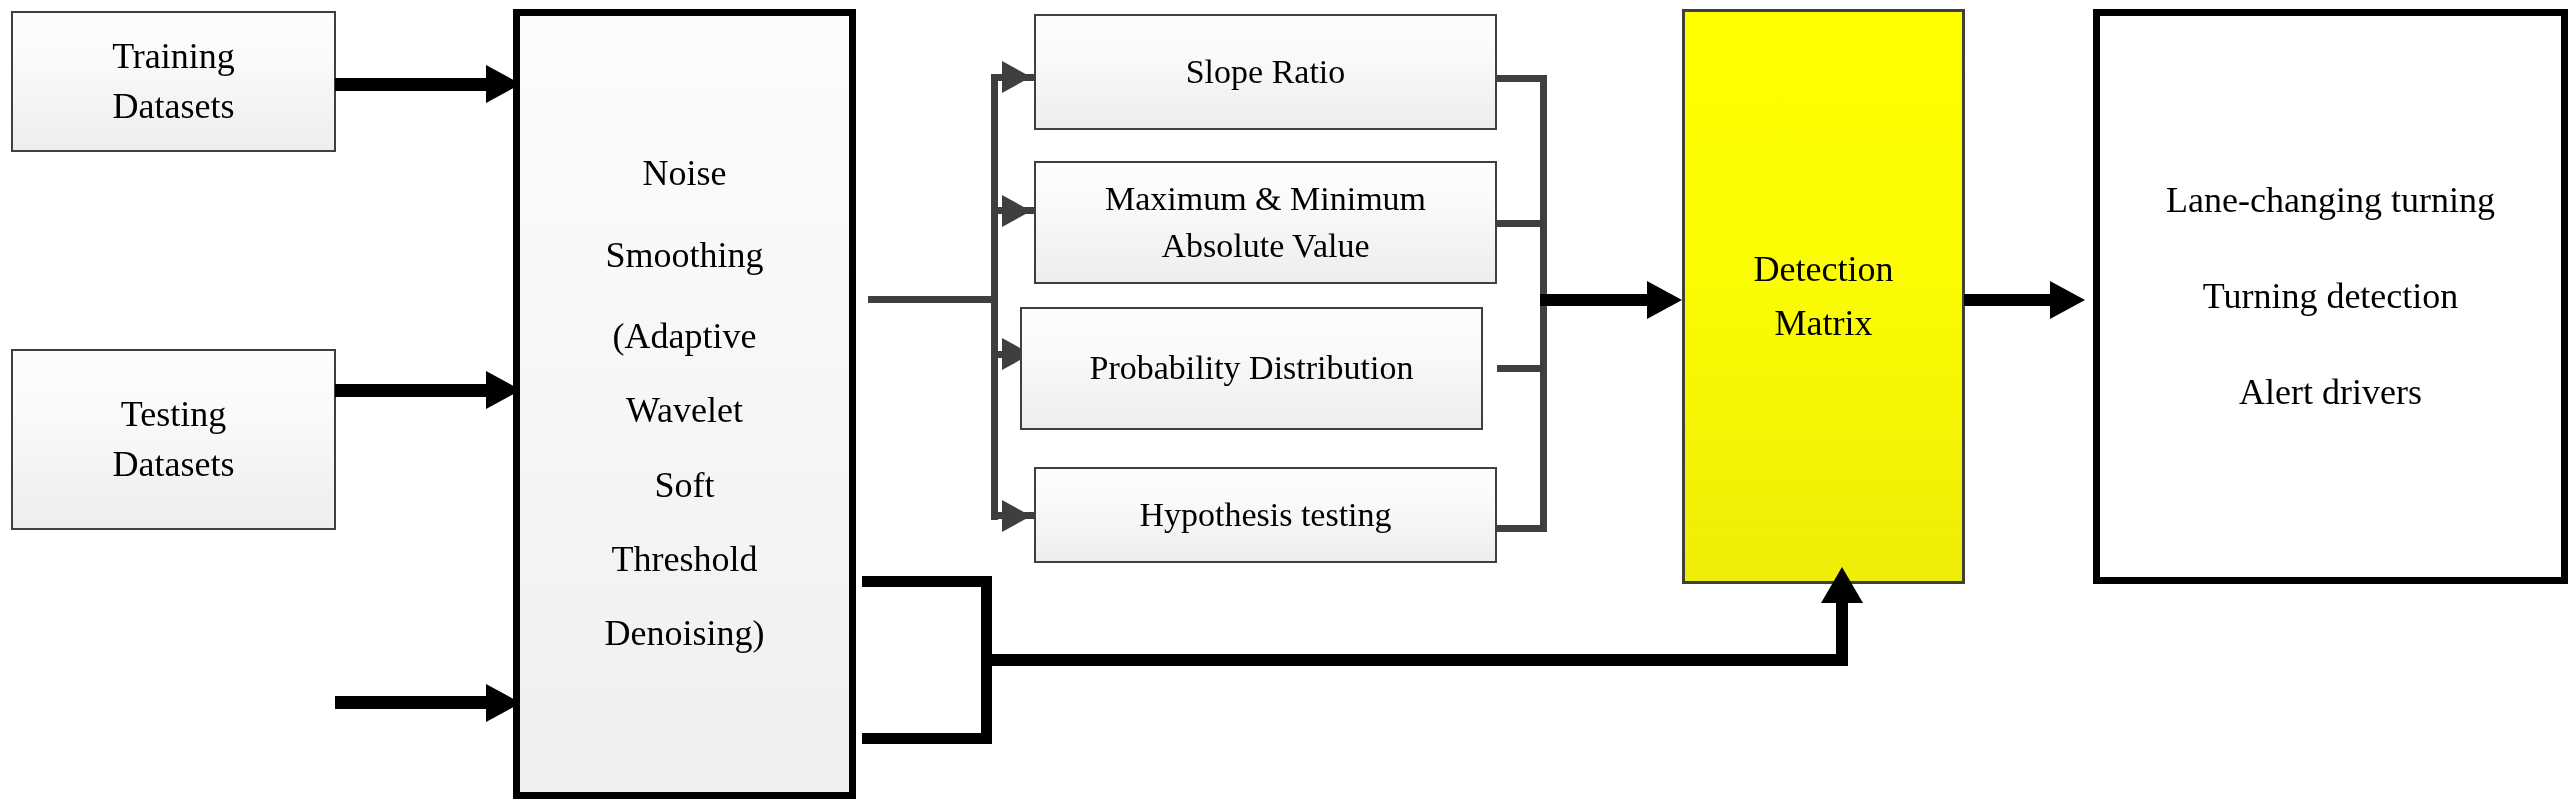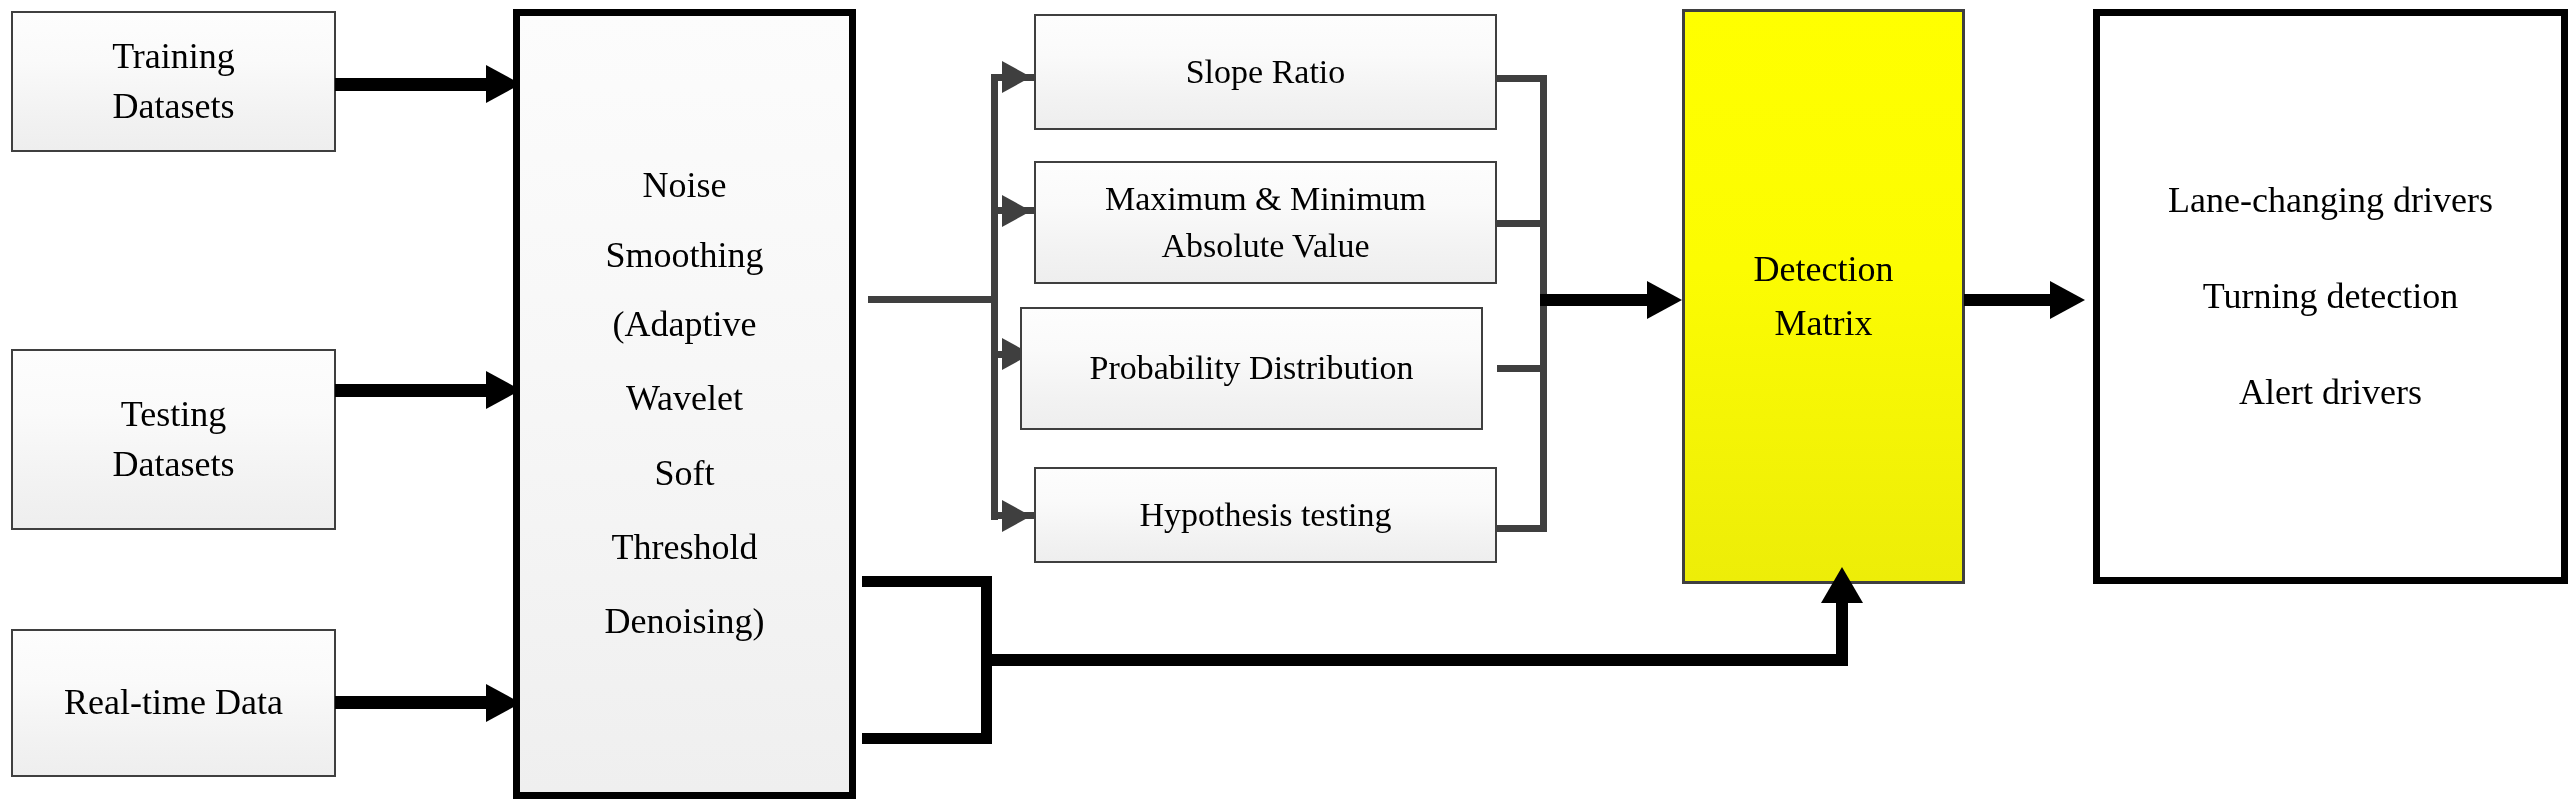--- a/index.html
+++ b/index.html
@@ -41,37 +41,34 @@
   <div class="box soft t-32" style="left:11px;top:11px;width:325px;height:141px;">
     <span style="white-space:pre-line;">Training
 Datasets</span>
   </div>
 
   <div class="box soft t-32" style="left:11px;top:317px;width:325px;height:181px;margin-top:32px;">
     <span style="white-space:pre-line;">Testing
 Datasets</span>
   </div>
 
-  <div class="box soft t-32" style="left:11px;top:629px;width:325px;height:148px;">
-    <span style="white-space:pre-line;">Real-time Data</span>
-  </div>
 
   <div class="lnk" style="left:335px;top:78px;width:152px;height:13.2px;"></div>
   <div class="ah ah-black" style="left:486px;top:65px;"></div>
 
   <div class="lnk" style="left:335px;top:384px;width:152px;height:13.2px;"></div>
   <div class="ah ah-black" style="left:486px;top:371px;"></div>
 
   <div class="lnk" style="left:335px;top:696px;width:152px;height:13.2px;"></div>
   <div class="ah ah-black" style="left:486px;top:684px;"></div>
 
   <div class="box heavy t-32" style="left:513px;top:9.3px;width:343px;height:790px;
        flex-direction:column;justify-content:center;padding:16px 11px;">
     <span style="margin:12.4px 0;">Noise</span>
-    <span style="margin:7px 0;font-family:Liberation Serif, serif;">Smoothing</span>
+    <span style="margin:19px 0;font-family:Liberation Serif, serif;">Smoothing</span>
     <span style="margin:12.4px 0;">(Adaptive</span>
     <span style="margin:12.4px 0;">Wavelet</span>
     <span style="margin:12.4px 0;">Soft</span>
     <span style="margin:12.4px 0;">Threshold</span>
     <span style="margin:12.4px 0;">Denoising)</span>
   </div>
 
   <div class="ln" style="left:868px;top:296px;width:130px;height:7px;"></div>
 
   <div class="ln" style="left:991px;top:74px;width:7px;height:446px;"></div>
@@ -128,19 +125,19 @@
   <div class="lnk" style="left:981px;top:576px;width:11px;height:168px;"></div>
   <div class="lnk" style="left:862px;top:733px;width:130px;height:11px;"></div>
 
   <div class="lnk" style="left:981px;top:654px;width:866px;height:11.6px;"></div>
 
   <div class="lnk" style="left:1836px;top:602px;width:11.6px;height:64px;"></div>
   <div class="ah ah-up" style="left:1821px;top:567px;"></div>
 
   <div class="box plain t-32" style="left:2093px;top:9.3px;width:475px;height:575px;
        flex-direction:column;justify-content:center;">
-    <span style="margin:23px 0;">Lane-changing drivers</span>
+    <span style="margin:23px 0;">Lane-changing turning</span>
     <span style="margin:23px 0;">Turning detection</span>
     <span style="margin:23px 0;">Alert drivers</span>
   </div>
 
 </div>
 
 
 </body></html>

